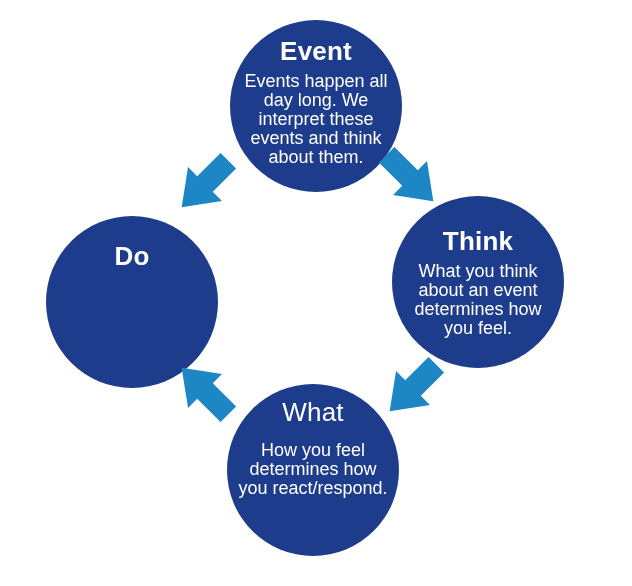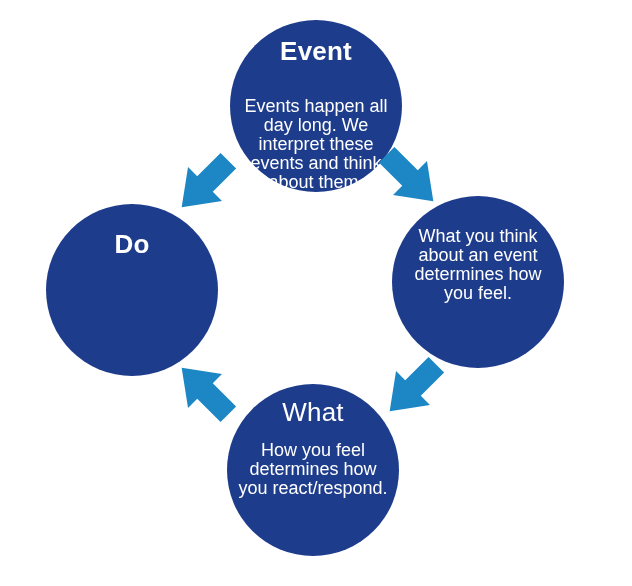--- a/index.html
+++ b/index.html
@@ -35,24 +35,24 @@
     letter-spacing: 0.2px;
     margin-bottom: 5px;
   }
   .node-body {
     font-size: 18px;
     line-height: 19px;
     white-space: pre-line;
     width: 156px;
   }
   
-  .node-event { left: 230px; top: 20px;  padding-top: 17px; justify-content: space-between; }
+  .node-event { left: 230px; top: 20px;  padding-top: 17px; }
   .node-think { left: 392px; top: 196px; padding-top: 31px; }
   .node-feel  { left: 227px; top: 384px; padding-top: 14px; }
-  .node-do    { left: 46px;  top: 204px; padding-top: 26px; gap: 12px; }
+  .node-do    { left: 46px;  top: 216px; padding-top: 26px; gap: 12px; }
 
   .node-feel .node-title { font-weight: 400; margin-bottom: 13px; }
 
   .arrow {
     position: absolute;
     width: 76px;
     height: 76px;
   }
   .arrow polygon { fill: var(--arrow-fill, #1d86c4); }
   .arrow-event-think { left: 372px; top: 140px; transform: rotate(45deg); }
@@ -68,20 +68,21 @@
   <div class="node node-event">
     <div class="node-title">Event</div>
     <div class="node-body">Events happen all
 day long. We
 interpret these
 events and think
 about them.</div>
   </div>
 
   <div class="node node-think">
+    <div class="node-title">Think</div>
     <div class="node-body">What you think
 about an event
 determines how
 you feel.</div>
   </div>
 
   <div class="node node-feel">
     <div class="node-title">What</div>
     <div class="node-body">How you feel
 determines how

